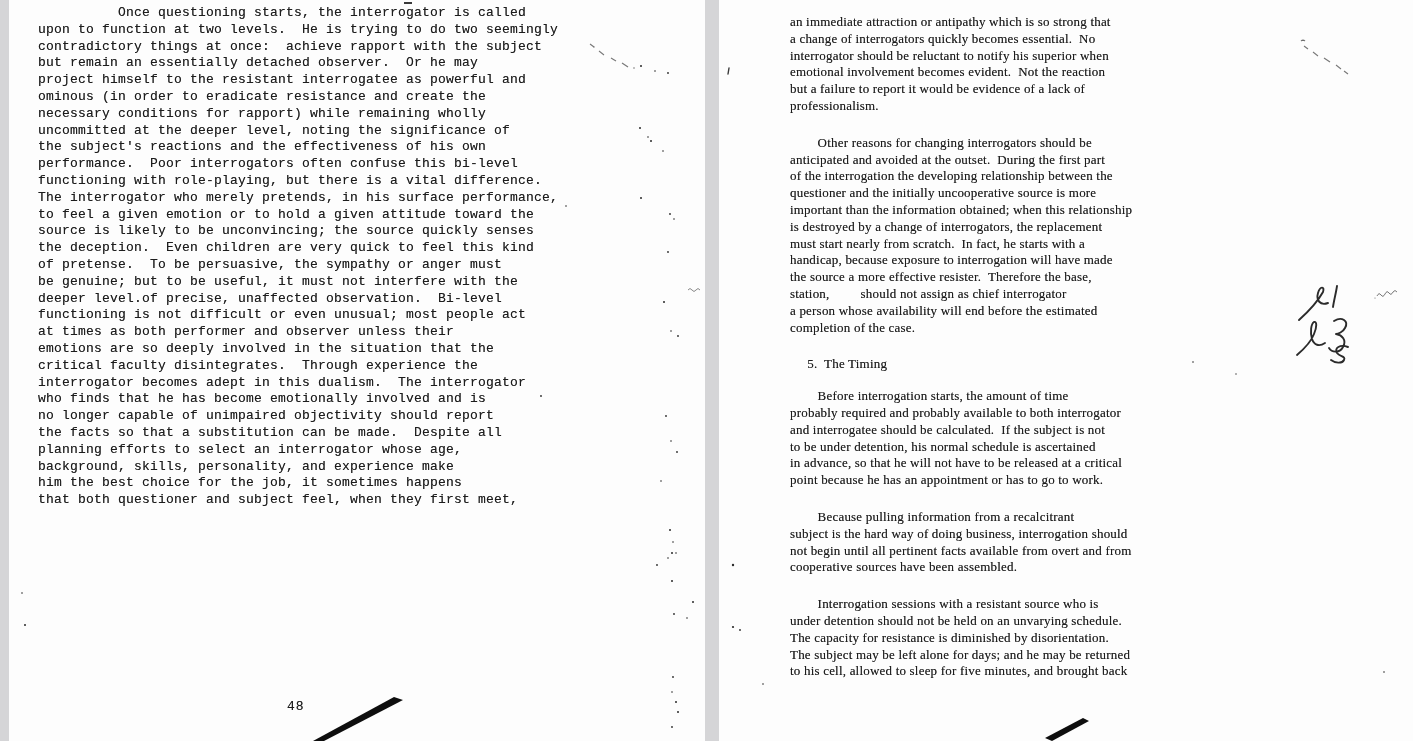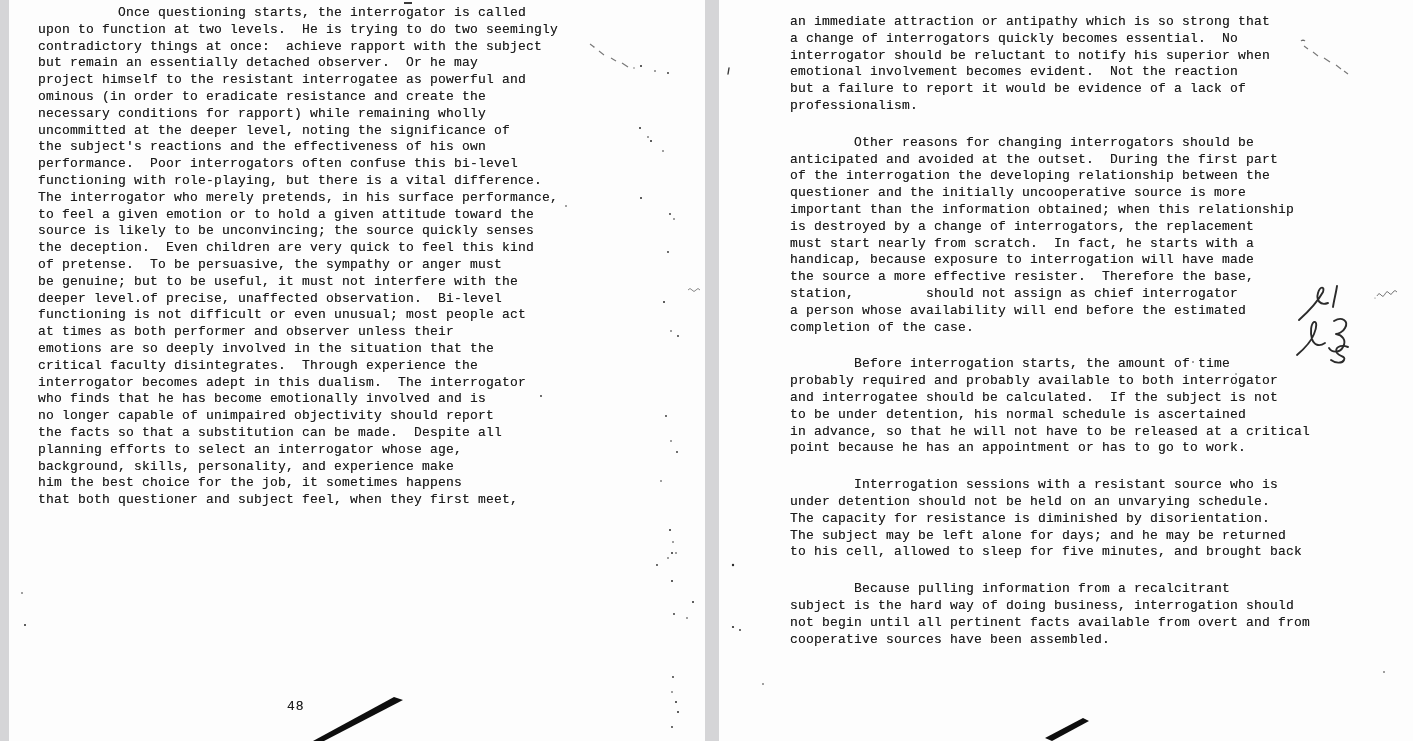--- a/index.html
+++ b/index.html
@@ -13,21 +13,21 @@
   #gutter{left:705px;width:14px;}
   .page-col{position:absolute;color:#1d1d1d;}
   .para{
     white-space:pre-wrap;
     font-size:13px;line-height:16.8px;letter-spacing:0.2px;
     margin:0 0 20px 0;
     text-shadow:0 0 .4px rgba(20,20,20,.55);
   }
   .heading{margin-bottom:15px;}
   #left-col{left:38px;top:5px;width:565px;}
-  #right-col{left:790px;top:14px;width:540px;}
+  #right-col{left:790px;top:14px;width:540px;font-family:Liberation Serif, serif;}
   .pagenum{
     position:absolute;font-size:13px;letter-spacing:1px;color:#1d1d1d;
     text-shadow:0 0 .4px rgba(20,20,20,.55);
   }
   #pagenum-left{left:287px;top:699px;}
   #pagenum-right{left:1012px;top:744px;}
   #artifacts{position:absolute;left:0;top:0;pointer-events:none;}
 </style>
 </head>
 <body>
@@ -81,35 +81,36 @@
 of the interrogation the developing relationship between the
 questioner and the initially uncooperative source is more
 important than the information obtained; when this relationship
 is destroyed by a change of interrogators, the replacement
 must start nearly from scratch.  In fact, he starts with a
 handicap, because exposure to interrogation will have made
 the source a more effective resister.  Therefore the base,
 station,         should not assign as chief interrogator
 a person whose availability will end before the estimated
 completion of the case.</div>
+  <div class="para heading">     5.  The Timing</div>
   <div class="para">        Before interrogation starts, the amount of time
 probably required and probably available to both interrogator
 and interrogatee should be calculated.  If the subject is not
 to be under detention, his normal schedule is ascertained
 in advance, so that he will not have to be released at a critical
 point because he has an appointment or has to go to work.</div>
+  <div class="para">        Because pulling information from a recalcitrant
+subject is the hard way of doing business, interrogation should
+not begin until all pertinent facts available from overt and from
+cooperative sources have been assembled.</div>
   <div class="para">        Interrogation sessions with a resistant source who is
 under detention should not be held on an unvarying schedule.
 The capacity for resistance is diminished by disorientation.
 The subject may be left alone for days; and he may be returned
 to his cell, allowed to sleep for five minutes, and brought back</div>
-  <div class="para">        Because pulling information from a recalcitrant
-subject is the hard way of doing business, interrogation should
-not begin until all pertinent facts available from overt and from
-cooperative sources have been assembled.</div>
 </div>
 <span class="pagenum" id="pagenum-right">49</span>
 
 <svg id="artifacts" width="1413" height="741" viewBox="0 0 1413 741">
 
   <path d="M313,741 L394,697 L403,700 L324,741 Z" fill="#0e0e0e"></path>
 
   <path d="M1045,738 L1083,718 L1089,721 L1052,741 Z" fill="#0e0e0e"></path>
 
   <g stroke="#4a4a4a" stroke-width="1.1" opacity="0.75">

